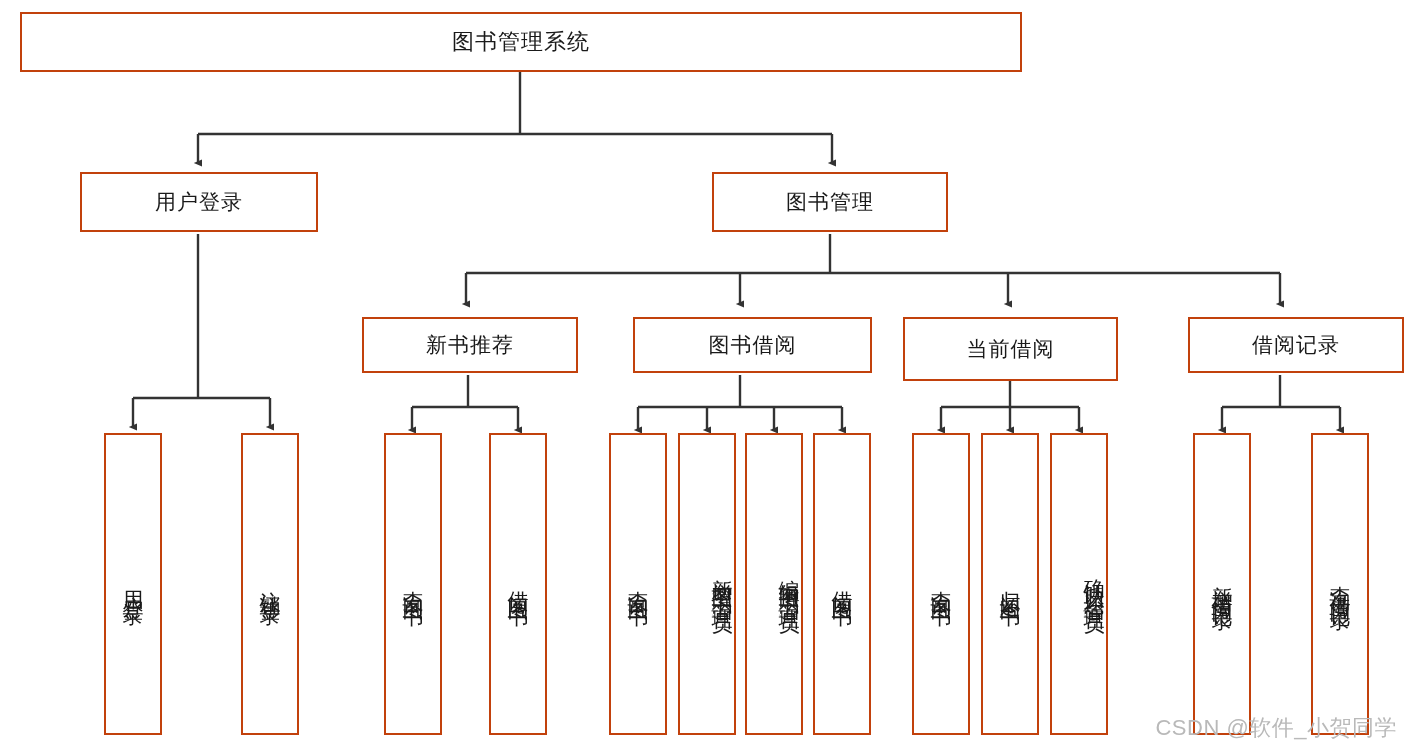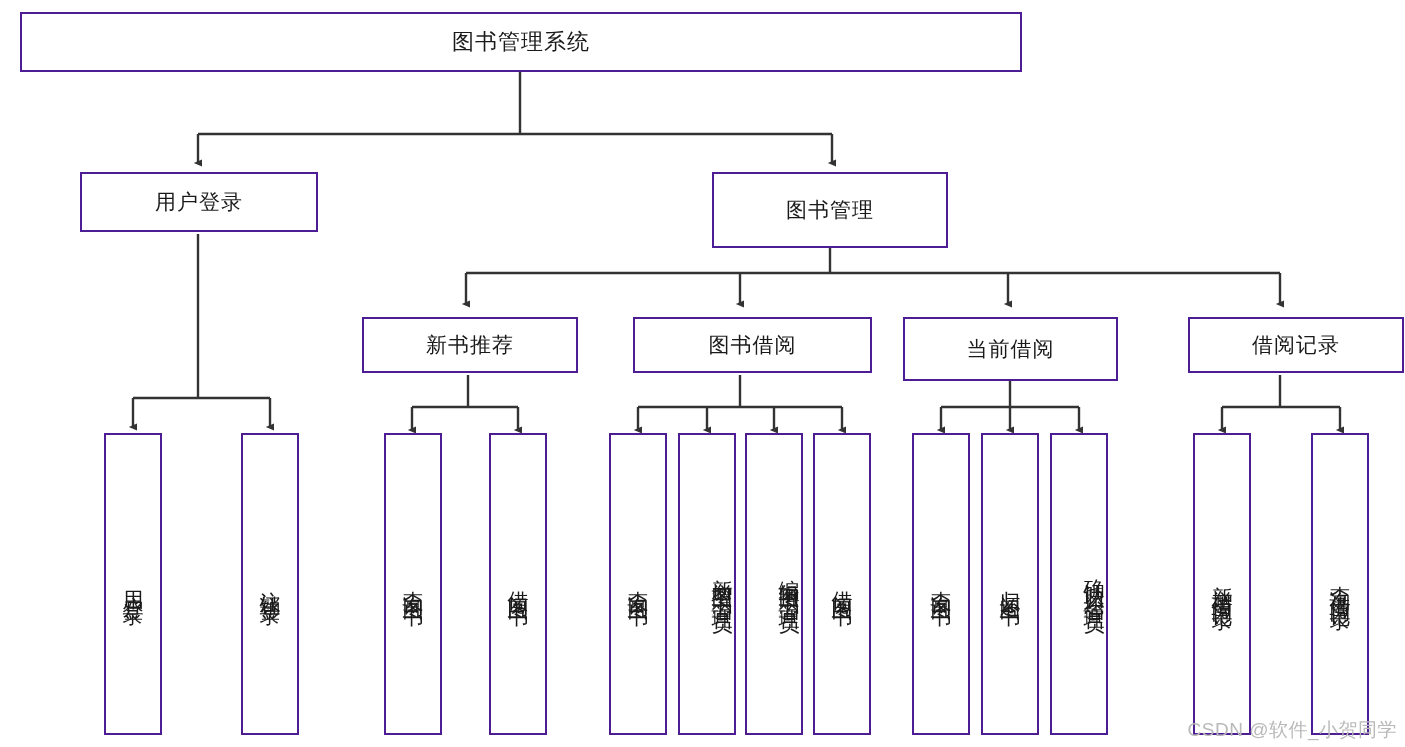--- a/index.html
+++ b/index.html
@@ -23,21 +23,21 @@
     left: 0;
     top: 0;
     width: 1405px;
     height: 747px;
     pointer-events: none;
   }
   .node {
     position: absolute;
     box-sizing: border-box;
     background: #ffffff;
-    border: 2px solid #4c1d95;
+    border: 2px solid #c2410c;
     display: flex;
     align-items: center;
     justify-content: center;
     color: #1a1a1a;
     z-index: 2;
   }
   .node-h {
     font-size: 21px;
     letter-spacing: 1px;
     line-height: 1.2;
@@ -61,21 +61,21 @@
   .node-leaf.leaf-tall {
     align-items: flex-start;
   }
   .node-leaf.leaf-mid {
     align-items: center;
   }
   .watermark {
     position: absolute;
     right: 8px;
     bottom: 4px;
-    font-size: 19px;
+    font-size: 22px;
     color: #b9b9b9;
     letter-spacing: 0.5px;
     z-index: 5;
     white-space: nowrap;
   }
 </style>
 </head>
 <body>
 
 <div id="diagram-canvas">
@@ -132,21 +132,21 @@
   </svg>
 
   <div class="node node-h node-root" style="left:20px; top:12px; width:1002px; height:60px;">
     <span>图书管理系统</span>
   </div>
 
   <div class="node node-h" style="left:80px; top:172px; width:238px; height:60px;">
     <span>用户登录</span>
   </div>
 
-  <div class="node node-h" style="left:712px; top:172px; width:236px; height:76px;">
+  <div class="node node-h" style="left:712px; top:172px; width:236px; height:60px;">
     <span>图书管理</span>
   </div>
 
   <div class="node node-h" style="left:362px; top:317px; width:216px; height:56px;">
     <span>新书推荐</span>
   </div>
 
   <div class="node node-h" style="left:633px; top:317px; width:239px; height:56px;">
     <span>图书借阅</span>
   </div>

